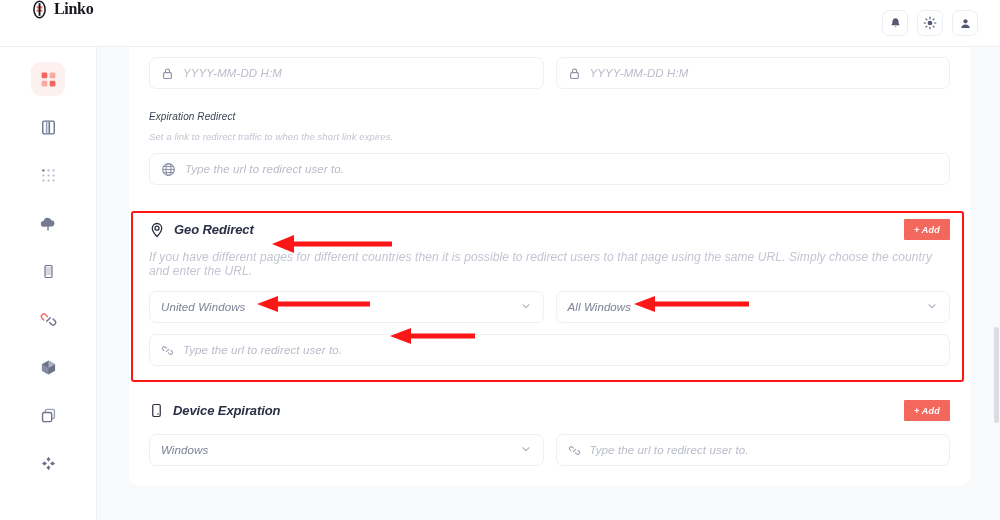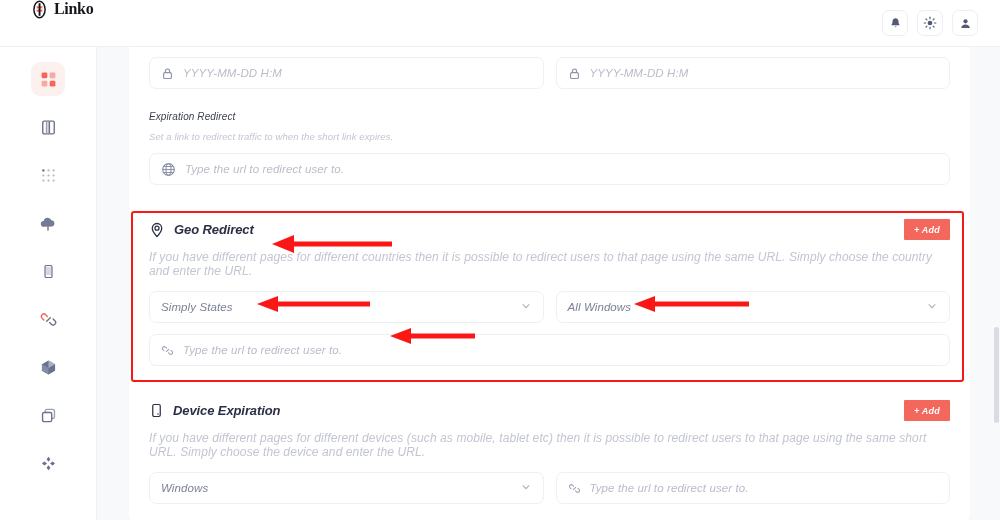--- a/index.html
+++ b/index.html
@@ -281,21 +281,21 @@
               <path d="M8 1.5c-2.6 0-4.7 2.1-4.7 4.7 0 3.3 4.7 8.3 4.7 8.3s4.7-5 4.7-8.3c0-2.6-2.1-4.7-4.7-4.7z" fill="none" stroke="#2b2f43" stroke-width="1.3"></path>
               <circle cx="8" cy="6.2" r="2" fill="none" stroke="#2b2f43" stroke-width="1.3"></circle>
             </svg>
             <span class="panel-title">Geo Redirect</span>
           </div>
           <div class="add-btn">+ Add</div>
         </div>
         <div class="panel-desc">If you have different pages for different countries then it is possible to redirect users to that page using the same URL. Simply choose the country and enter the URL.</div>
         <div class="selects">
           <div class="select">
-            <span class="select-val">Simply States</span>
+            <span class="select-val">United Windows</span>
             <span class="chev">
               <svg width="12" height="12" viewBox="0 0 16 16">
                   <path d="M4 6.3 8 10.2 12 6.3" fill="none" stroke="#a9aec0" stroke-width="1.4" stroke-linecap="round"></path>
                 </svg>
             </span>
           </div>
           <div class="select">
             <span class="select-val">All Windows</span>
             <span class="chev">
               <svg width="12" height="12" viewBox="0 0 16 16">
@@ -318,21 +318,20 @@
         <div class="panel-head">
           <div class="panel-title-wrap">
             <svg width="15" height="15" viewBox="0 0 16 16">
               <rect x="4" y="1.6" width="8" height="12.8" rx="1.5" fill="none" stroke="#2b2f43" stroke-width="1.3"></rect>
               <circle cx="9.6" cy="11.7" r="0.8" fill="#2b2f43"></circle>
             </svg>
             <span class="panel-title">Device Expiration</span>
           </div>
           <div class="add-btn">+ Add</div>
         </div>
-        <div class="panel-desc">If you have different pages for different devices (such as mobile, tablet etc) then it is possible to redirect users to that page using the same short URL. Simply choose the device and enter the URL.</div>
         <div class="device-row">
           <div class="select">
             <span class="select-val">Windows</span>
             <span class="chev">
               <svg width="12" height="12" viewBox="0 0 16 16">
                   <path d="M4 6.3 8 10.2 12 6.3" fill="none" stroke="#a9aec0" stroke-width="1.4" stroke-linecap="round"></path>
                 </svg>
             </span>
           </div>
           <div class="field">

